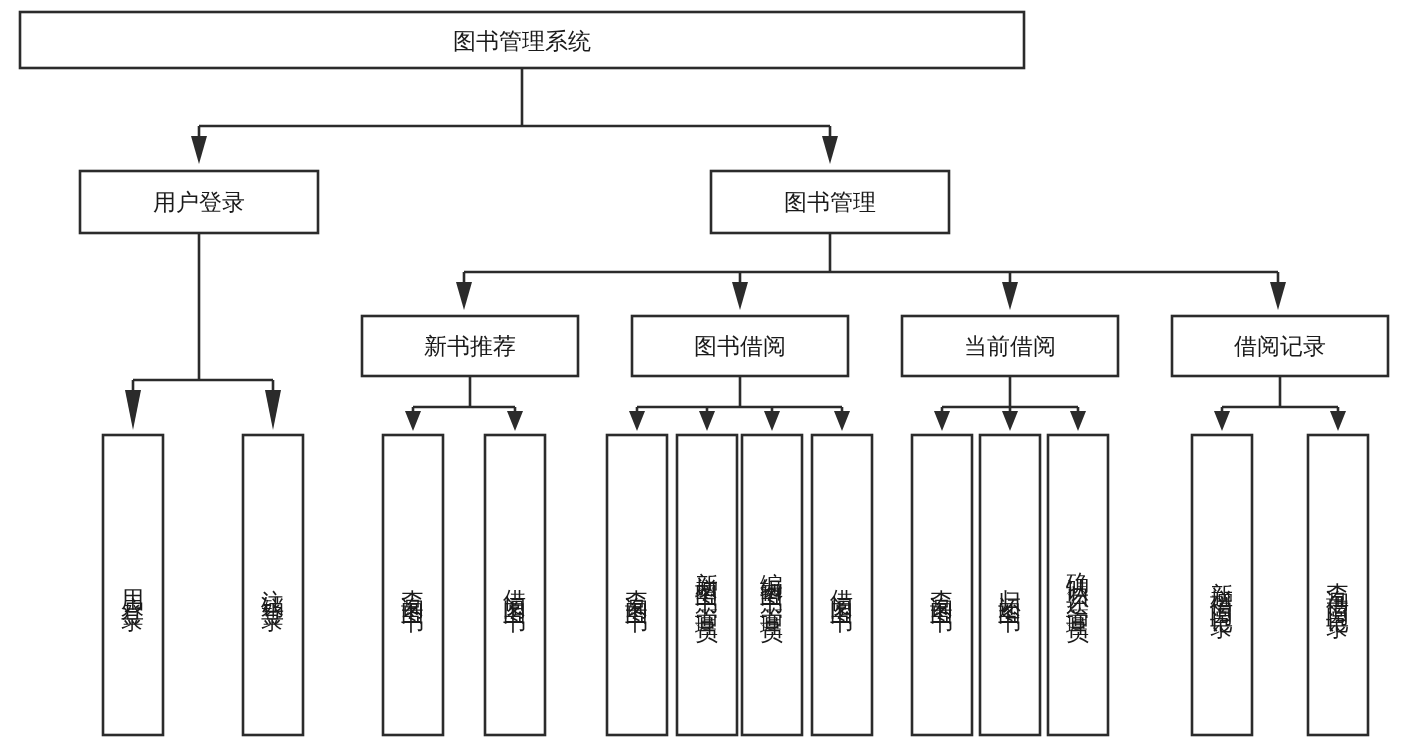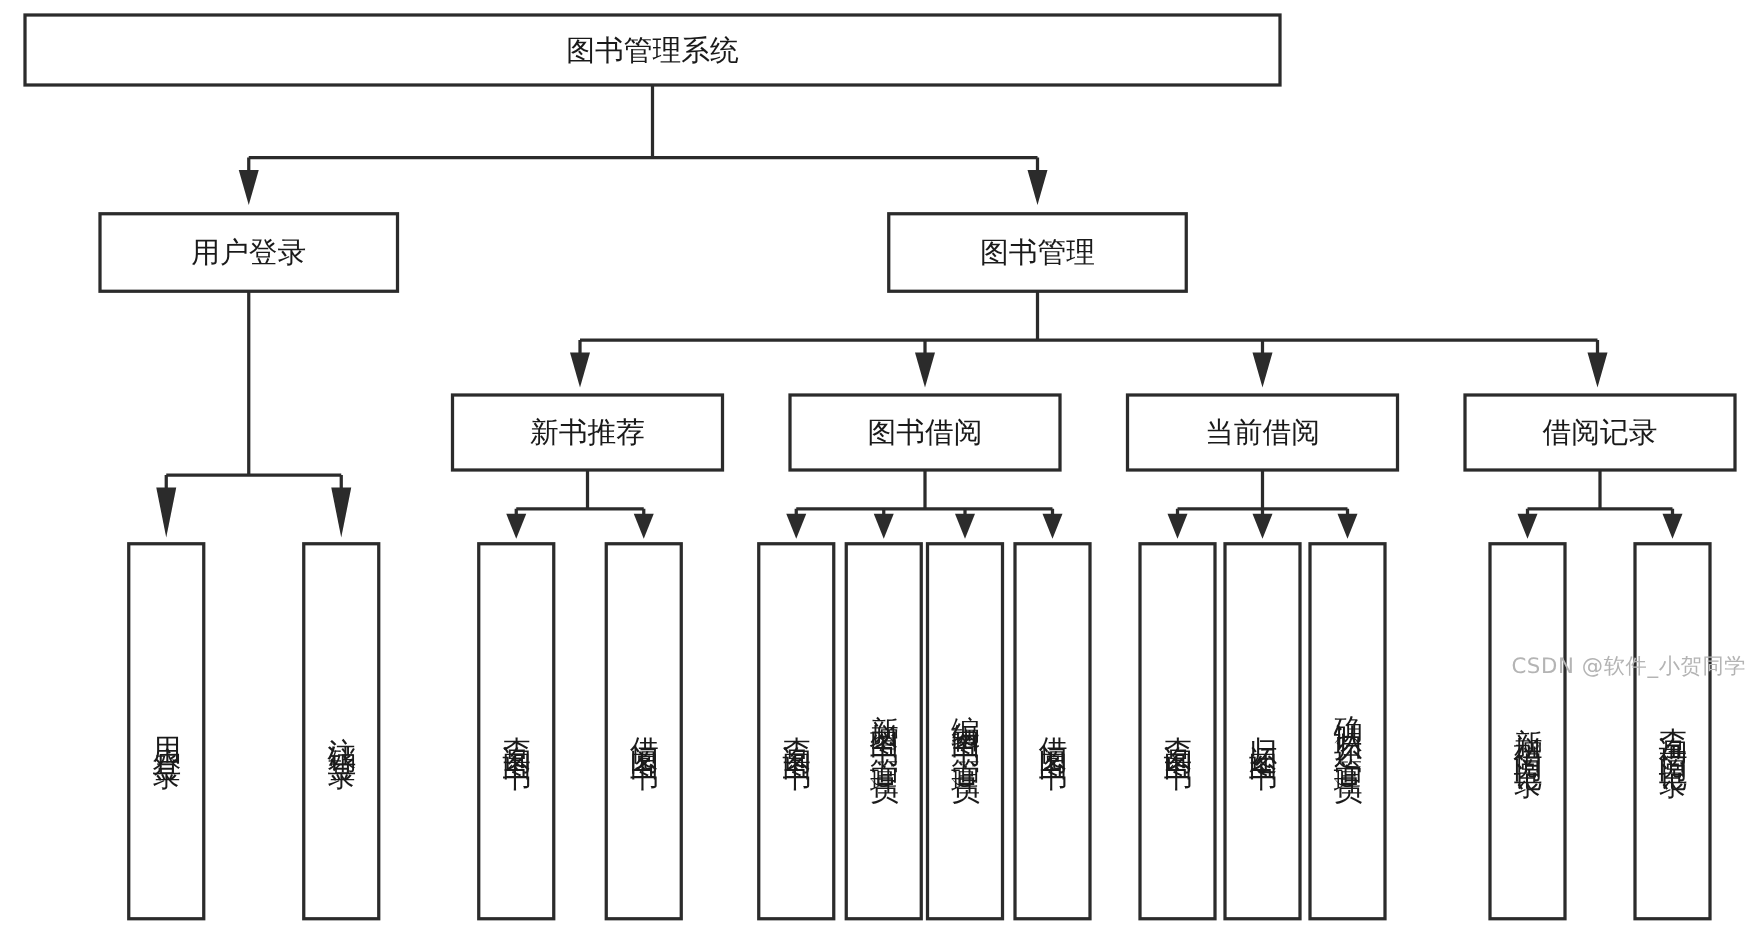--- a/index.html
+++ b/index.html
@@ -225,14 +225,13 @@
       <rect class="node-box" x="1192" y="435" width="60" height="300"></rect>
       <text class="leaf-label-v" x="1222" y="585" text-anchor="middle">新增借阅记录</text>
     </g>
     <g>
       <rect class="node-box" x="1308" y="435" width="60" height="300"></rect>
       <text class="leaf-label-v" x="1338" y="585" text-anchor="middle">查询借阅记录</text>
     </g>
 
   </svg>
 
-  <div class="watermark">CSDN @软件_小贺同学</div>
 </div>
 
 </body></html>

